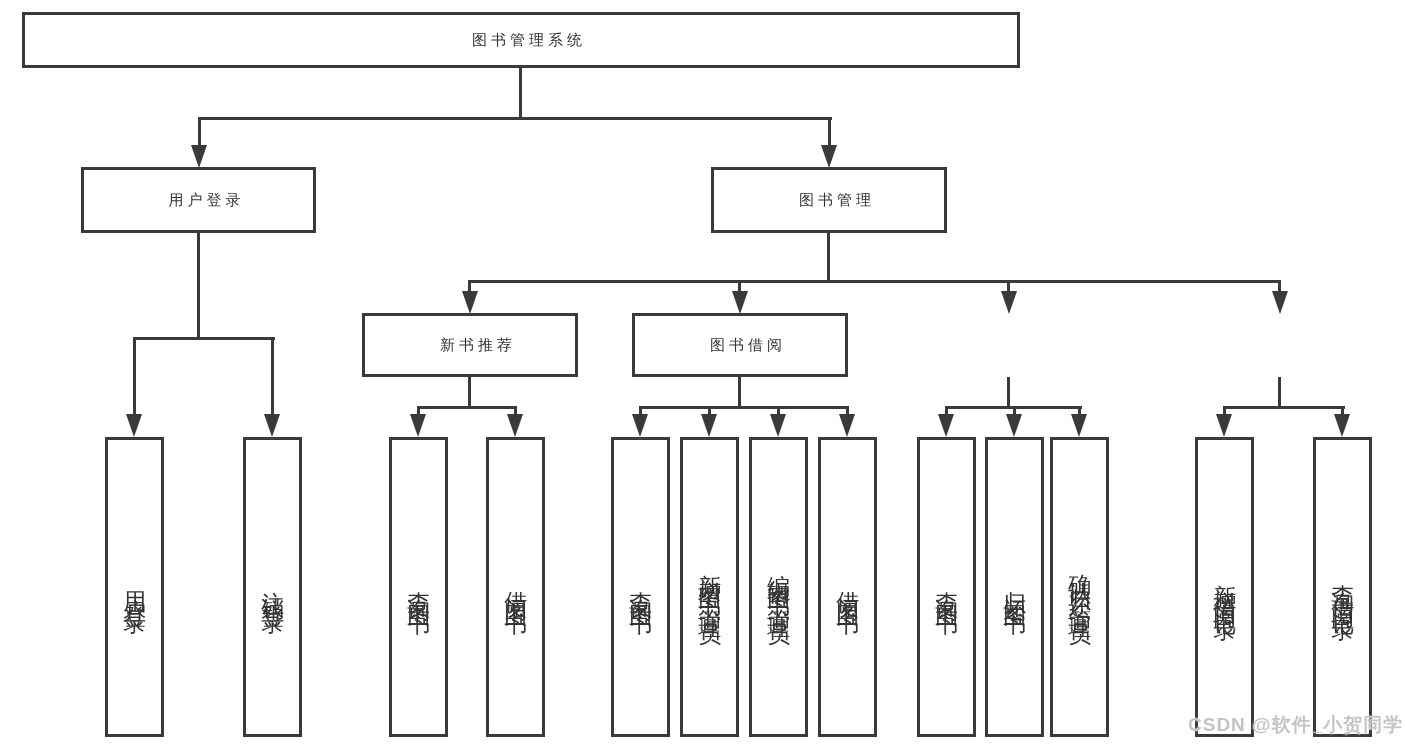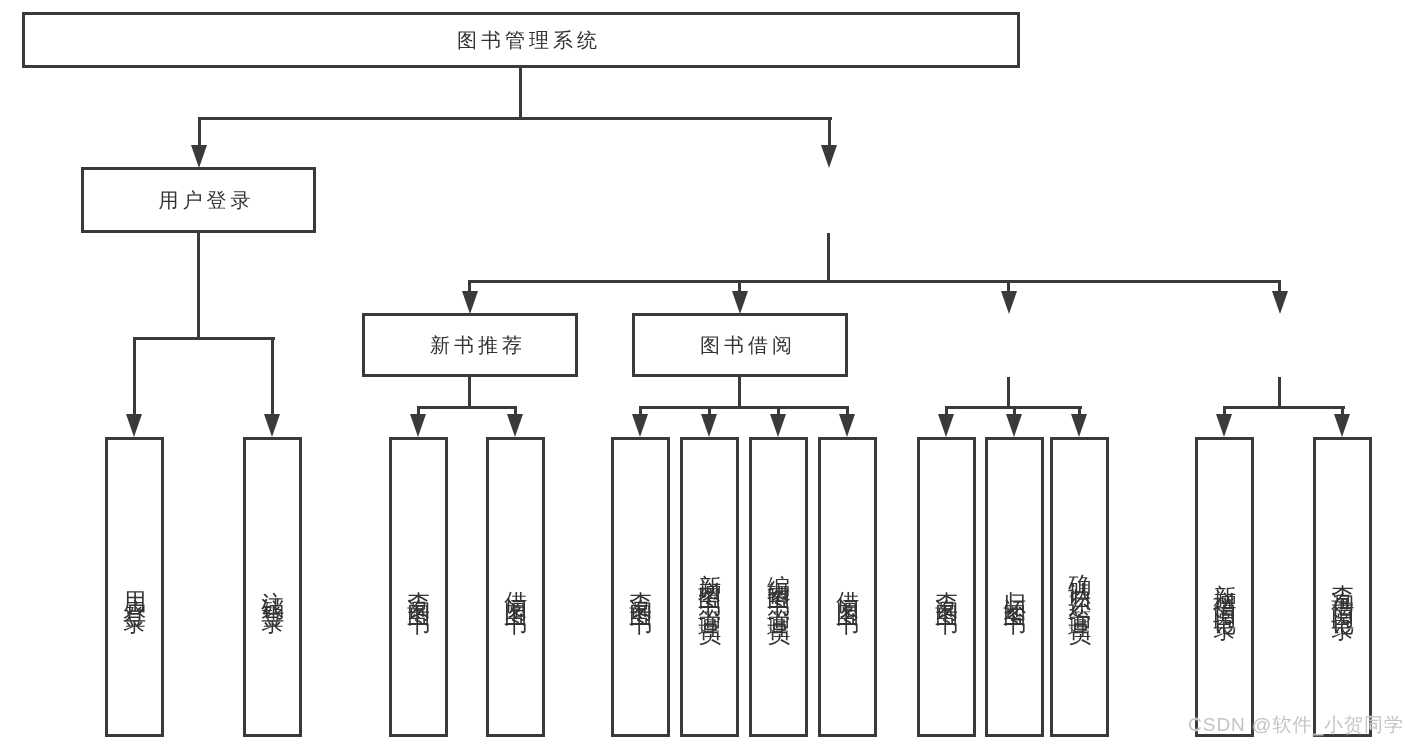--- a/index.html
+++ b/index.html
@@ -9,44 +9,46 @@
     --wm:#c4c4c4;
   }
   *{margin:0;padding:0;box-sizing:border-box;}
   html,body{width:1405px;height:747px;background:var(--bg);overflow:hidden;
     font-family:"Liberation Sans","DejaVu Sans",sans-serif;}
   .stage{position:relative;width:1405px;height:747px;background:var(--bg);}
   .node{
     position:absolute;border:3px solid var(--line);background:#fff;color:var(--text);
     display:flex;align-items:center;justify-content:center;text-align:center;
   }
-  .hlabel{font-size:20px;letter-spacing:4px;padding-left:16px;white-space:nowrap;}
+  .hlabel{font-size:15px;letter-spacing:4px;padding-left:16px;white-space:nowrap;}
   .leaf span{
     writing-mode:vertical-rl;text-orientation:mixed;
     font-size:23px;letter-spacing:7px;line-height:1.1;white-space:nowrap;
   }
   .vline{position:absolute;width:3px;background:var(--line);}
   .hline{position:absolute;height:3px;background:var(--line);}
   .arrow{position:absolute;width:0;height:0;
     border-left:8px solid transparent;border-right:8px solid transparent;
     border-top:23px solid var(--line);}
   .watermark{
     position:absolute;left:1188px;top:712px;z-index:6;
     font-size:19px;letter-spacing:1px;color:var(--wm);white-space:nowrap;
     text-shadow:0 0 2px #ffffff;
+    font-weight:bold;
   }
 </style>
 </head>
 <body>
 
 <div class="stage">
 
   <div class="node hlabel" style="left:22px;top:12px;width:998px;height:56px;">图书管理系统</div>
 
   <div class="node hlabel" style="left:81px;top:167px;width:235px;height:66px;">用户登录</div>
+  <div class="node hlabel" style="left:711px;top:167px;width:236px;height:66px;">图书管理</div>
 
   <div class="node hlabel" style="left:362px;top:313px;width:216px;height:64px;">新书推荐</div>
   <div class="node hlabel" style="left:632px;top:313px;width:216px;height:64px;">图书借阅</div>
 
   <div class="node leaf" style="left:105px;top:437px;width:59px;height:300px;">
     <span>用户登录</span>
     </div>
   <div class="node leaf" style="left:243px;top:437px;width:59px;height:300px;">
     <span>注销登录</span>
     </div>

